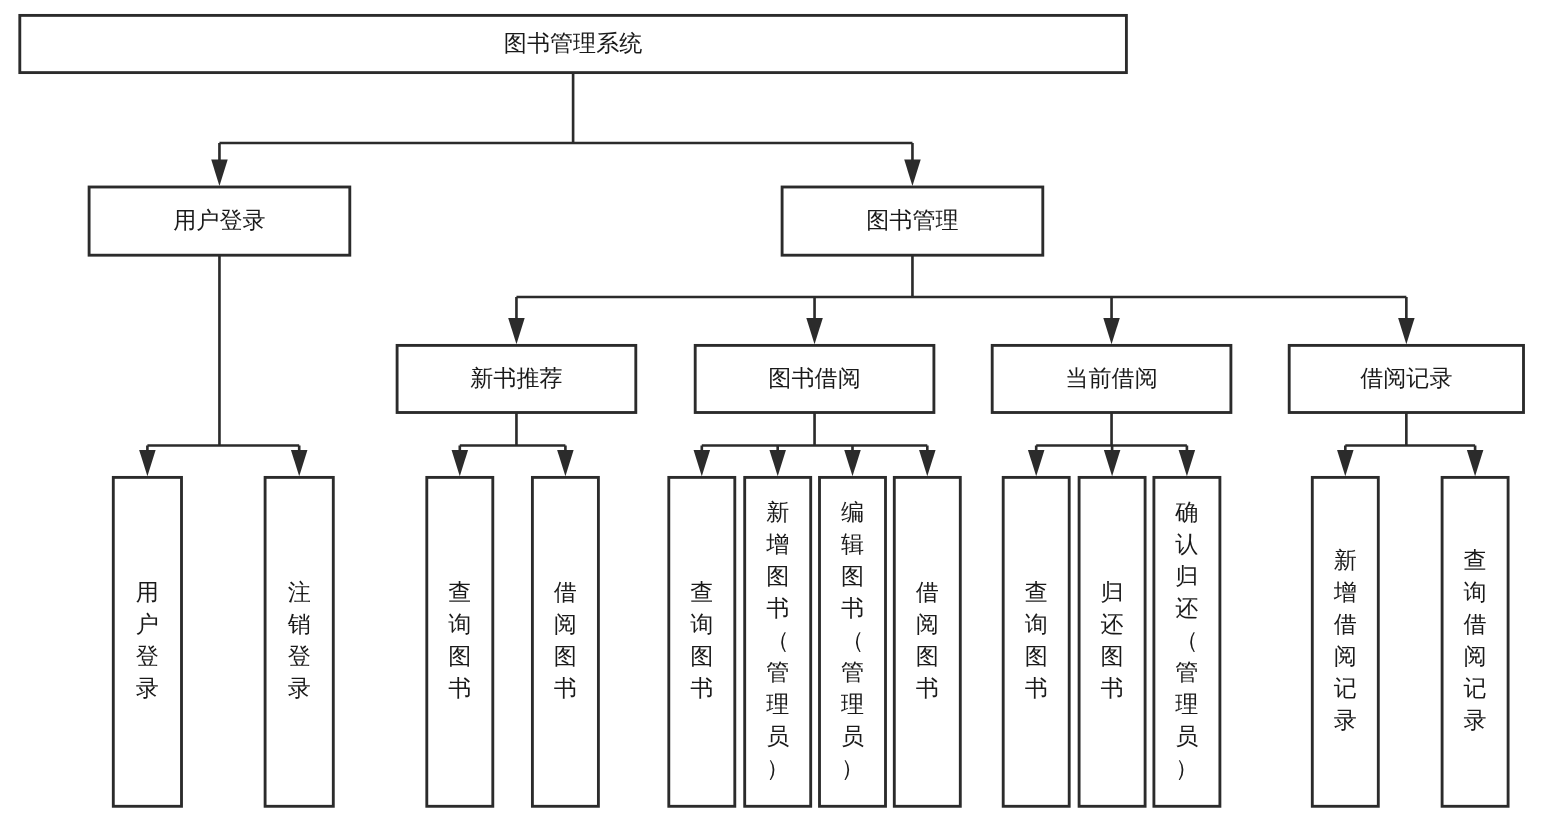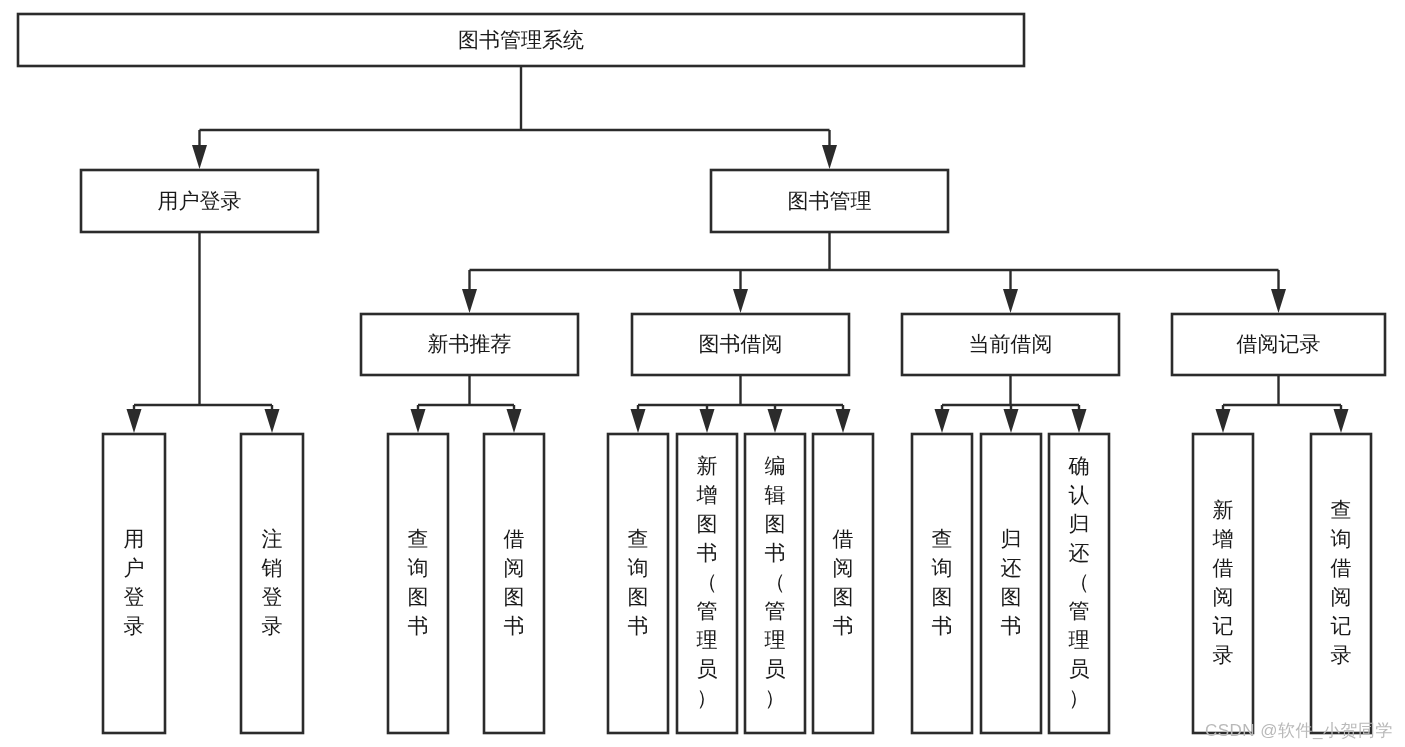--- a/index.html
+++ b/index.html
@@ -276,14 +276,13 @@
           <rect x="1311" y="434" width="60" height="299" class="node-box"></rect>
           <text x="1341" y="511" class="node-label-v-char">查</text>
           <text x="1341" y="540" class="node-label-v-char">询</text>
           <text x="1341" y="569" class="node-label-v-char">借</text>
           <text x="1341" y="598" class="node-label-v-char">阅</text>
           <text x="1341" y="627" class="node-label-v-char">记</text>
           <text x="1341" y="656" class="node-label-v-char">录</text>
         </g>
       </g>
   </svg>
-  <div class="watermark-text">CSDN @软件_小贺同学</div>
 </div>
 
 </body></html>

